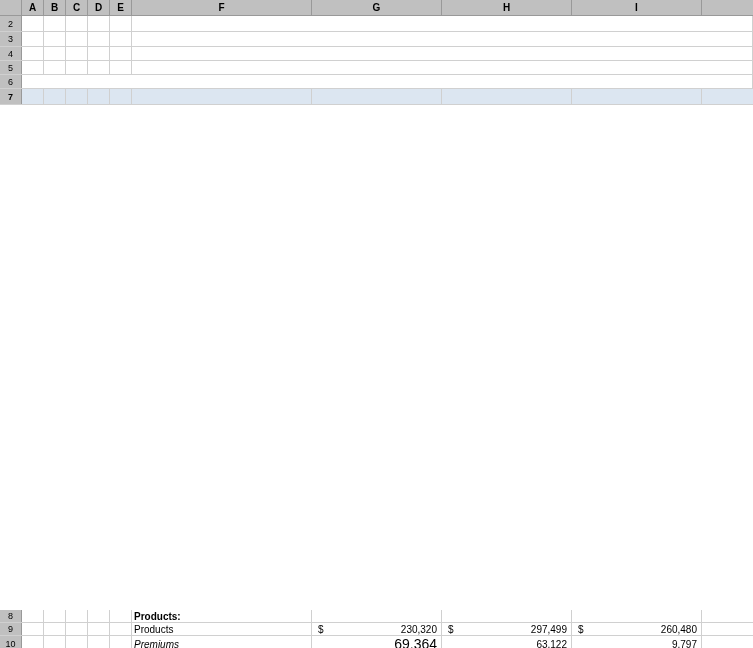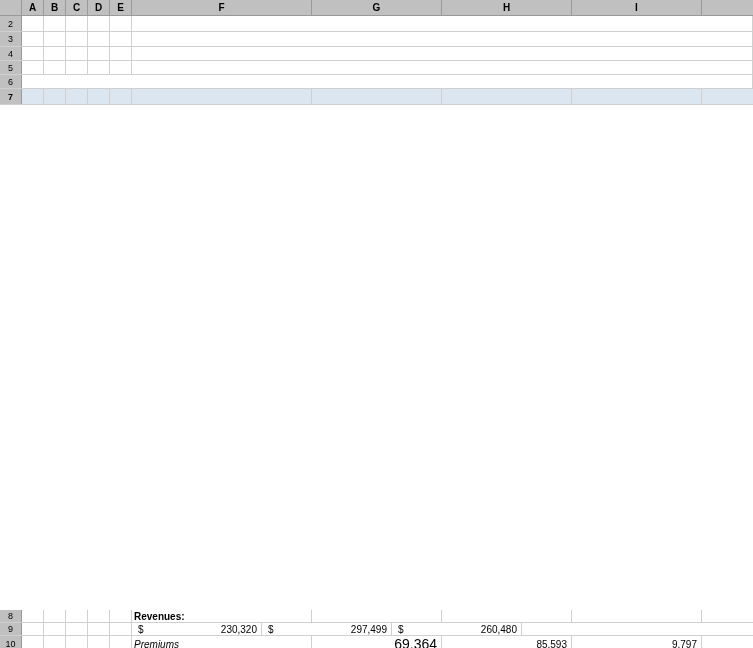--- a/index.html
+++ b/index.html
@@ -188,32 +188,33 @@
 </div>
 
 <div id="data-rows" style="width:753px; overflow:hidden; background:#fff;">
     <div style="display: flex; border-bottom: 1px solid rgb(208, 208, 208); min-height: 13px; background: rgb(255, 255, 255);">
       <div style="width: 22px; min-width: 22px; background: rgb(192, 192, 192); border-right: 1px solid rgb(153, 153, 153); text-align: center; font-size: 9px; display: flex; align-items: center; justify-content: center; flex-shrink: 0;">8</div>
       <div style="width: 22px; min-width: 22px; border-right: 1px solid rgb(208, 208, 208); flex-shrink: 0;"></div>
       <div style="width: 22px; min-width: 22px; border-right: 1px solid rgb(208, 208, 208); flex-shrink: 0;"></div>
       <div style="width: 22px; min-width: 22px; border-right: 1px solid rgb(208, 208, 208); flex-shrink: 0;"></div>
       <div style="width: 22px; min-width: 22px; border-right: 1px solid rgb(208, 208, 208); flex-shrink: 0;"></div>
       <div style="width: 22px; min-width: 22px; border-right: 1px solid rgb(208, 208, 208); flex-shrink: 0;"></div>
-      <div style="width: 180px; min-width: 180px; border-right: 1px solid rgb(208, 208, 208); padding: 0px 2px; display: flex; align-items: center; font-size: 10px; flex-shrink: 0; font-weight: bold;">Revenues:</div>
+      <div style="width: 180px; min-width: 180px; border-right: 1px solid rgb(208, 208, 208); padding: 0px 2px; display: flex; align-items: center; font-size: 10px; flex-shrink: 0; font-weight: bold;">Products:</div>
       <div style="width: 130px; min-width: 130px; border-right: 1px solid rgb(208, 208, 208); padding: 0px 4px; display: flex; align-items: center; justify-content: flex-end; font-size: 10px; flex-shrink: 0;"></div>
       <div style="width: 130px; min-width: 130px; border-right: 1px solid rgb(208, 208, 208); padding: 0px 4px; display: flex; align-items: center; justify-content: flex-end; font-size: 10px; flex-shrink: 0;"></div>
       <div style="width: 130px; min-width: 130px; border-right: 1px solid rgb(208, 208, 208); padding: 0px 4px; display: flex; align-items: center; justify-content: flex-end; font-size: 10px; flex-shrink: 0;"></div>
     </div>
     <div style="display: flex; border-bottom: 1px solid rgb(208, 208, 208); min-height: 13px; background: rgb(255, 255, 255);">
       <div style="width: 22px; min-width: 22px; background: rgb(192, 192, 192); border-right: 1px solid rgb(153, 153, 153); text-align: center; font-size: 9px; display: flex; align-items: center; justify-content: center; flex-shrink: 0;">9</div>
       <div style="width: 22px; min-width: 22px; border-right: 1px solid rgb(208, 208, 208); flex-shrink: 0;"></div>
       <div style="width: 22px; min-width: 22px; border-right: 1px solid rgb(208, 208, 208); flex-shrink: 0;"></div>
       <div style="width: 22px; min-width: 22px; border-right: 1px solid rgb(208, 208, 208); flex-shrink: 0;"></div>
       <div style="width: 22px; min-width: 22px; border-right: 1px solid rgb(208, 208, 208); flex-shrink: 0;"></div>
       <div style="width: 22px; min-width: 22px; border-right: 1px solid rgb(208, 208, 208); flex-shrink: 0;"></div>
+      <div style="width: 180px; min-width: 180px; border-right: 1px solid rgb(208, 208, 208); padding: 0px 2px; display: flex; align-items: center; font-size: 10px; flex-shrink: 0;">   Products</div>
       <div style="width: 130px; min-width: 130px; border-right: 1px solid rgb(208, 208, 208); padding: 0px 4px; display: flex; align-items: center; justify-content: space-between; font-size: 10px; flex-shrink: 0;">
         <span style="margin-right: auto; padding-left: 2px;">$</span>
         <span>230,320</span>
       </div>
       <div style="width: 130px; min-width: 130px; border-right: 1px solid rgb(208, 208, 208); padding: 0px 4px; display: flex; align-items: center; justify-content: space-between; font-size: 10px; flex-shrink: 0;">
         <span style="margin-right: auto; padding-left: 2px;">$</span>
         <span>297,499</span>
       </div>
       <div style="width: 130px; min-width: 130px; border-right: 1px solid rgb(208, 208, 208); padding: 0px 4px; display: flex; align-items: center; justify-content: space-between; font-size: 10px; flex-shrink: 0;">
         <span style="margin-right: auto; padding-left: 2px;">$</span>
@@ -225,19 +226,19 @@
       <div style="width: 22px; min-width: 22px; border-right: 1px solid rgb(208, 208, 208); flex-shrink: 0;"></div>
       <div style="width: 22px; min-width: 22px; border-right: 1px solid rgb(208, 208, 208); flex-shrink: 0;"></div>
       <div style="width: 22px; min-width: 22px; border-right: 1px solid rgb(208, 208, 208); flex-shrink: 0;"></div>
       <div style="width: 22px; min-width: 22px; border-right: 1px solid rgb(208, 208, 208); flex-shrink: 0;"></div>
       <div style="width: 22px; min-width: 22px; border-right: 1px solid rgb(208, 208, 208); flex-shrink: 0;"></div>
       <div style="width: 180px; min-width: 180px; border-right: 1px solid rgb(208, 208, 208); padding: 0px 2px; display: flex; align-items: center; font-size: 10px; flex-shrink: 0; font-style: italic;">   Premiums</div>
       <div style="width: 130px; min-width: 130px; border-right: 1px solid rgb(208, 208, 208); padding: 0px 4px; display: flex; justify-content: flex-end; font-size: 14px; flex-shrink: 0;">
         <span>69,364</span>
       </div>
       <div style="width: 130px; min-width: 130px; border-right: 1px solid rgb(208, 208, 208); padding: 0px 4px; display: flex; align-items: center; justify-content: flex-end; font-size: 10px; flex-shrink: 0;">
-        <span>85,593</span>
+        <span>63,122</span>
       </div>
       <div style="width: 130px; min-width: 130px; border-right: 1px solid rgb(208, 208, 208); padding: 0px 4px; display: flex; align-items: center; justify-content: flex-end; font-size: 10px; flex-shrink: 0;">
         <span>9,797</span>
       </div>
     </div>
   </div>
 
 </body></html>

